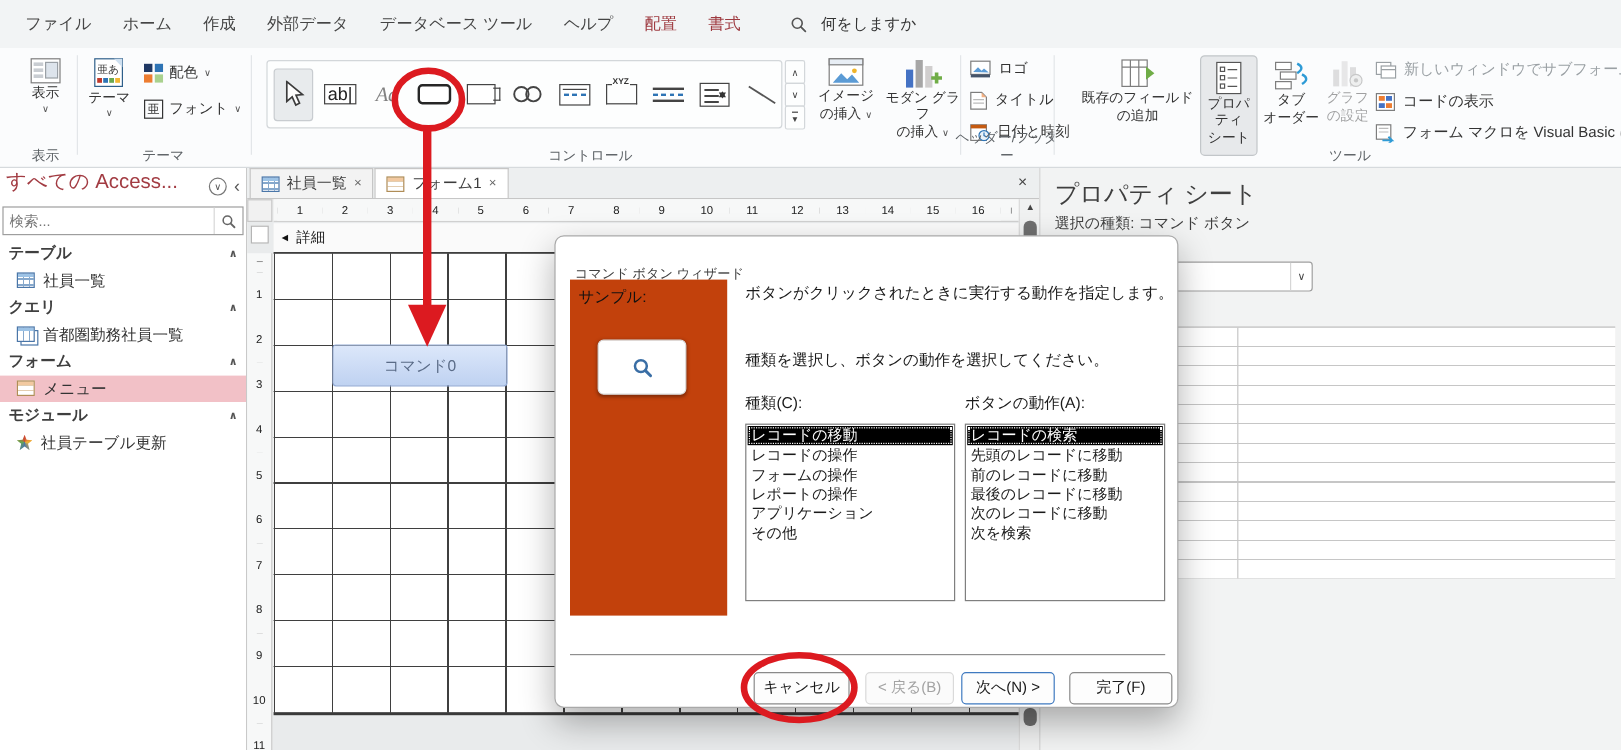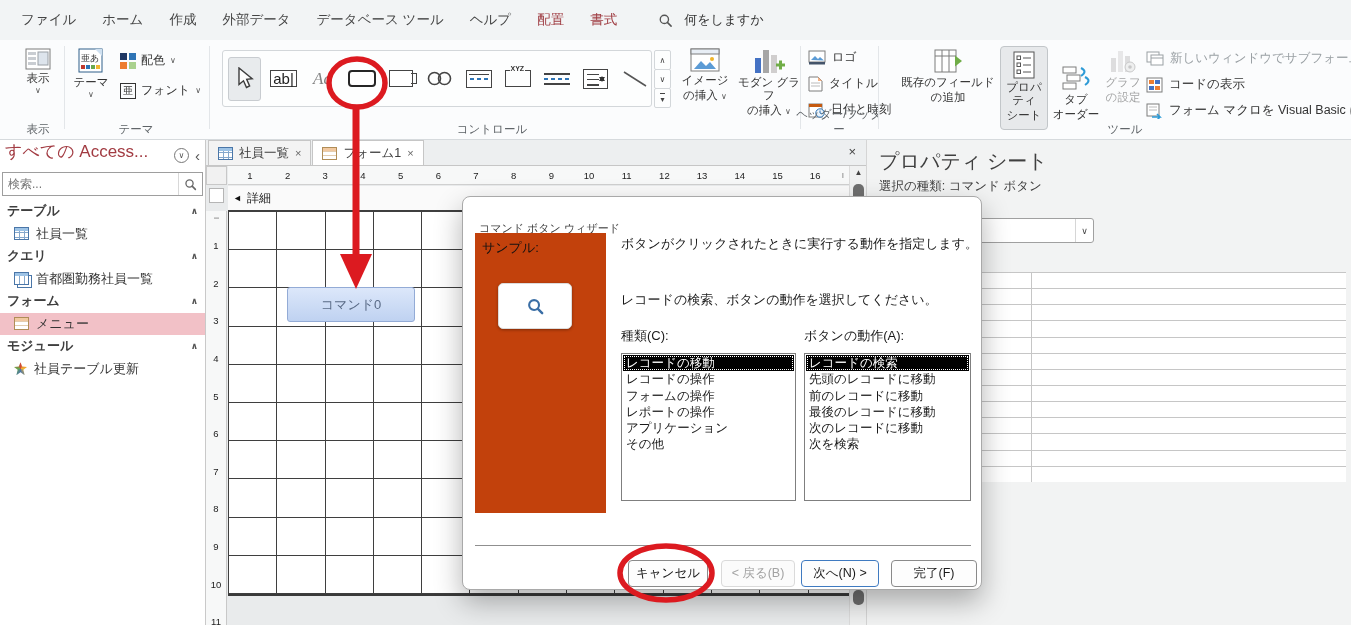--- a/index.html
+++ b/index.html
@@ -79,21 +79,21 @@
 .corner{position:absolute;left:0;top:26px;width:21px;height:19px;background:#f1f1f1;border:1px solid #c8c8c8}
 .hruler{position:absolute;left:22px;top:26px;width:621px;height:19px;background-color:#f7f8f8;border-bottom:1px solid #d0d0d0;background-image:linear-gradient(90deg,#8a8a8a 0 1px,transparent 1px);background-size:9.42px 5px;background-repeat:repeat-x;background-position:3px 7px;display:flex;padding-left:3px}
 .hnum{width:37.7px;flex:none;text-align:center;font-size:9.5px;color:#222;line-height:19px;background:#f7f8f8}
 .secsel{position:absolute;left:3px;top:48px;width:15px;height:15px;background:#fff;border:1px solid #b5b5b5}
 .sechdr{position:absolute;left:22px;top:46px;width:621px;height:25px;background:#fafafa;display:flex;align-items:center;gap:5px;padding-left:5px;font-size:12px;color:#222;border-bottom:1px solid #3f3f3f}
 .sechdr .arr{font-size:9px;color:#111}
 .vruler{position:absolute;left:0;top:71px;width:21px;height:414px;background-color:#f7f8f8;border-right:1px solid #c8c8c8;background-image:linear-gradient(#8a8a8a 0 1px,transparent 1px);background-size:5px 9.4px;background-repeat:repeat-y;background-position:8px 16px;padding-top:16px}
 .vnum{height:37.6px;display:flex;align-items:center;justify-content:center;font-size:9.5px;color:#222;background:#f7f8f8;width:14px;margin-left:3px}
 .grid{position:absolute;left:22px;top:71px;width:621px;height:383px;background-color:#fff;background-image:repeating-linear-gradient(90deg,#3f3f3f 0 1px,transparent 1px 48.3px),repeating-linear-gradient(#3f3f3f 0 1px,transparent 1px 38.2px)}
 .grid-bottom{position:absolute;left:22px;top:454px;width:621px;height:2px;background:#3a3a3a}
-.cmdbtn{position:absolute;left:81px;top:147px;width:128px;height:35px;background:linear-gradient(#dce7fa,#bfd2f1);border:1px solid #93abd6;border-radius:3px;display:flex;align-items:center;justify-content:center;font-size:13px;color:#5a6b87}
+.cmdbtn{position:absolute;left:71px;top:147px;width:146px;height:35px;background:linear-gradient(#dce7fa,#bfd2f1);border:1px solid #93abd6;border-radius:3px;display:flex;align-items:center;justify-content:center;font-size:13px;color:#5a6b87}
 .vscroll{position:absolute;left:643px;top:26px;width:17px;height:459px;background:#f0f1f1;border-left:1px solid #dcdcdc}
 .vscroll .up{position:absolute;left:0;top:2px;width:17px;text-align:center;font-size:8px;color:#444}
 .vscroll .thumb{position:absolute;left:3px;top:18px;width:11px;height:26px;background:#6f6f6f;border-radius:5px}
 .vscroll .dot{position:absolute;left:3px;top:424px;width:11px;height:15px;background:#6f6f6f;border-radius:5px}
 
 .props{position:absolute;left:866px;top:140px;width:485px;height:485px;background:#f2f3f3;border-left:1px solid #d5d5d5}
 .props-title{position:absolute;left:12px;top:8px;font-size:20px;color:#3f3f3f;white-space:nowrap}
 .props-sub{position:absolute;left:12px;top:38px;font-size:12.5px;color:#3f3f3f;white-space:nowrap}
 .pcombo{position:absolute;left:6px;top:78px;width:221px;height:25px;background:#fff;border:1px solid #a0a0a0;border-radius:3px}
 .pcombo .dd{position:absolute;right:0;top:0;bottom:0;width:18px;border-left:1px solid #d6d6d6;display:flex;align-items:center;justify-content:center;font-size:9px;color:#444}
@@ -342,21 +342,21 @@
         <rect x="6" y="5" width="3.5" height="3.5" fill="none" stroke="#555"></rect>
         <line x1="12" y1="7" x2="20" y2="7" stroke="#555"></line>
         <rect x="6" y="12" width="3.5" height="3.5" fill="none" stroke="#555"></rect>
         <line x1="12" y1="14" x2="20" y2="14" stroke="#555"></line>
         <rect x="6" y="19" width="3.5" height="3.5" fill="none" stroke="#555"></rect>
         <line x1="12" y1="21" x2="20" y2="21" stroke="#555"></line>
       </svg>
     <span>プロパティ</span>
     <span>シート</span>
   </div>
-  <div class="bigbtn" style="left:1052px;top:24px;width:48px">
+  <div class="bigbtn" style="left:1052px;top:9px;width:48px">
     <svg width="30" height="27" viewBox="0 0 30 27">
         <rect x="2" y="3" width="13" height="6" fill="#fff" stroke="#7d7d7d"></rect>
         <rect x="6" y="11" width="13" height="6" fill="#fff" stroke="#7d7d7d"></rect>
         <rect x="2" y="19" width="13" height="6" fill="#fff" stroke="#7d7d7d"></rect>
         <path d="M20 4 q7 3.5 0 8 M24 13 q7 3.5 0 8" fill="none" stroke="#2e9bd6" stroke-width="2"></path>
       </svg>
     <span>タブ</span>
     <span>オーダー</span>
   </div>
   <div class="bigbtn disabled" style="left:1102px;top:8px;width:42px">
@@ -569,21 +569,21 @@
   <div class="sample">
     <span class="sample-label">サンプル:</span>
     <div class="sample-btn">
       <svg width="19" height="19" viewBox="0 0 20 20">
           <circle cx="8.5" cy="8.5" r="5.2" fill="none" stroke="currentColor" stroke-width="2.2"></circle>
           <line x1="12.5" y1="12.5" x2="17" y2="17" stroke="currentColor" stroke-width="2.6" stroke-linecap="round"></line>
         </svg>
     </div>
   </div>
   <div class="inst" style="top:38px">ボタンがクリックされたときに実行する動作を指定します。</div>
-  <div class="inst" style="top:94px">レコードの検索、ボタンの動作を選択してください。</div>
+  <div class="inst" style="top:94px">種類を選択し、ボタンの動作を選択してください。</div>
   <div class="flabel" style="left:158px;top:130px">種類(C):</div>
   <div class="flabel" style="left:341px;top:130px">ボタンの動作(A):</div>
   <div class="lst" style="left:158px;width:175px;height:148px">
 
   <div class="li selected"><span>レコードの移動</span></div>
       <div class="li"><span>レコードの操作</span></div>
       <div class="li"><span>フォームの操作</span></div>
       <div class="li"><span>レポートの操作</span></div>
       <div class="li"><span>アプリケーション</span></div>
       <div class="li"><span>その他</span></div>

